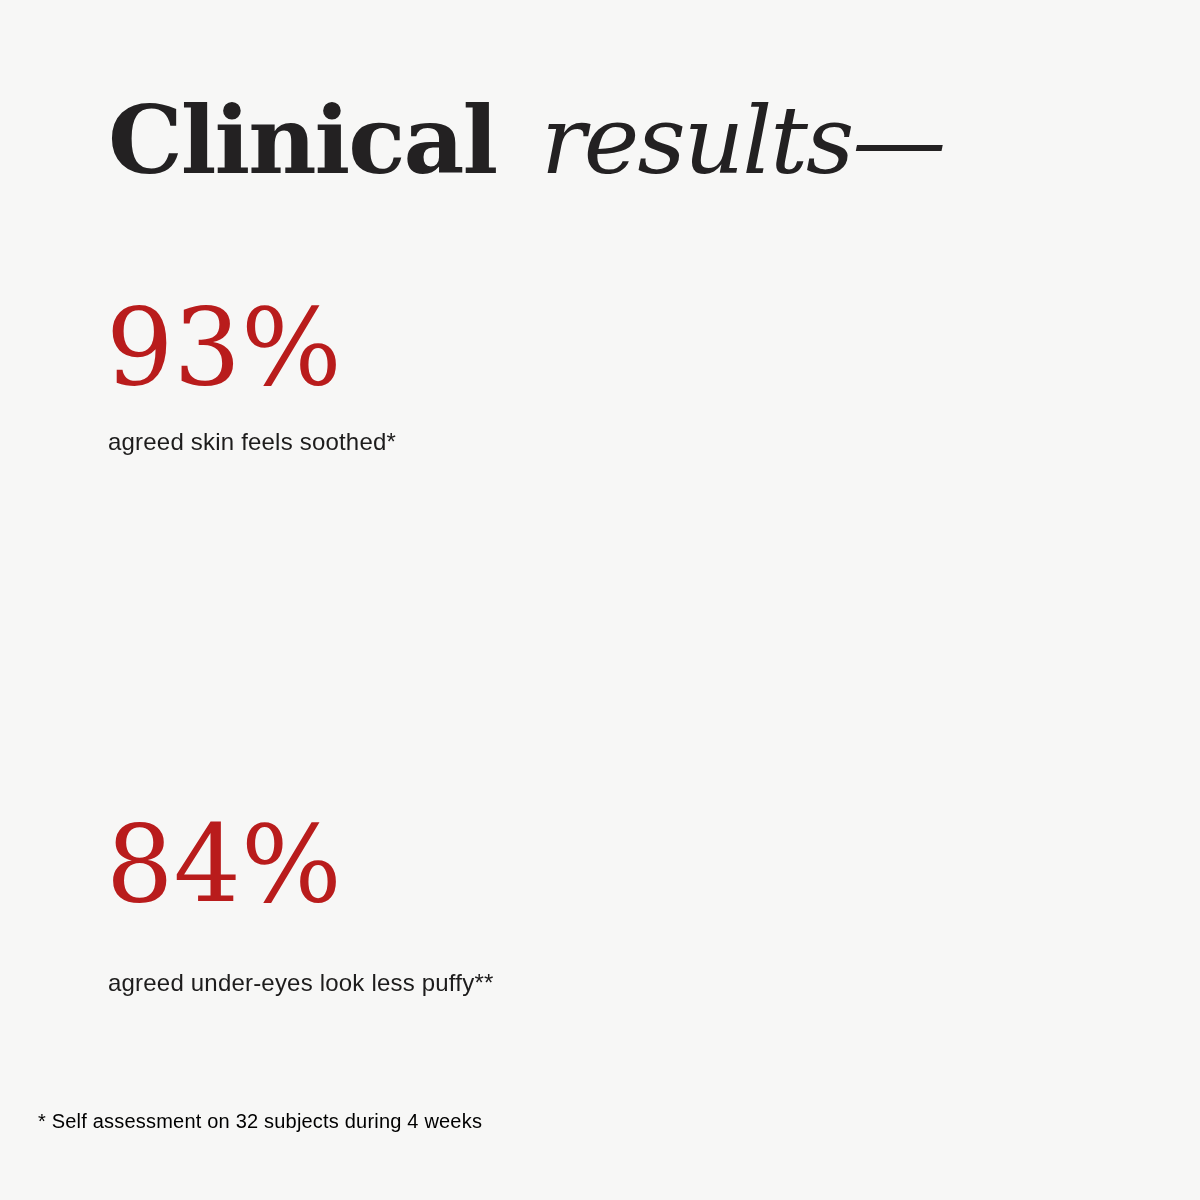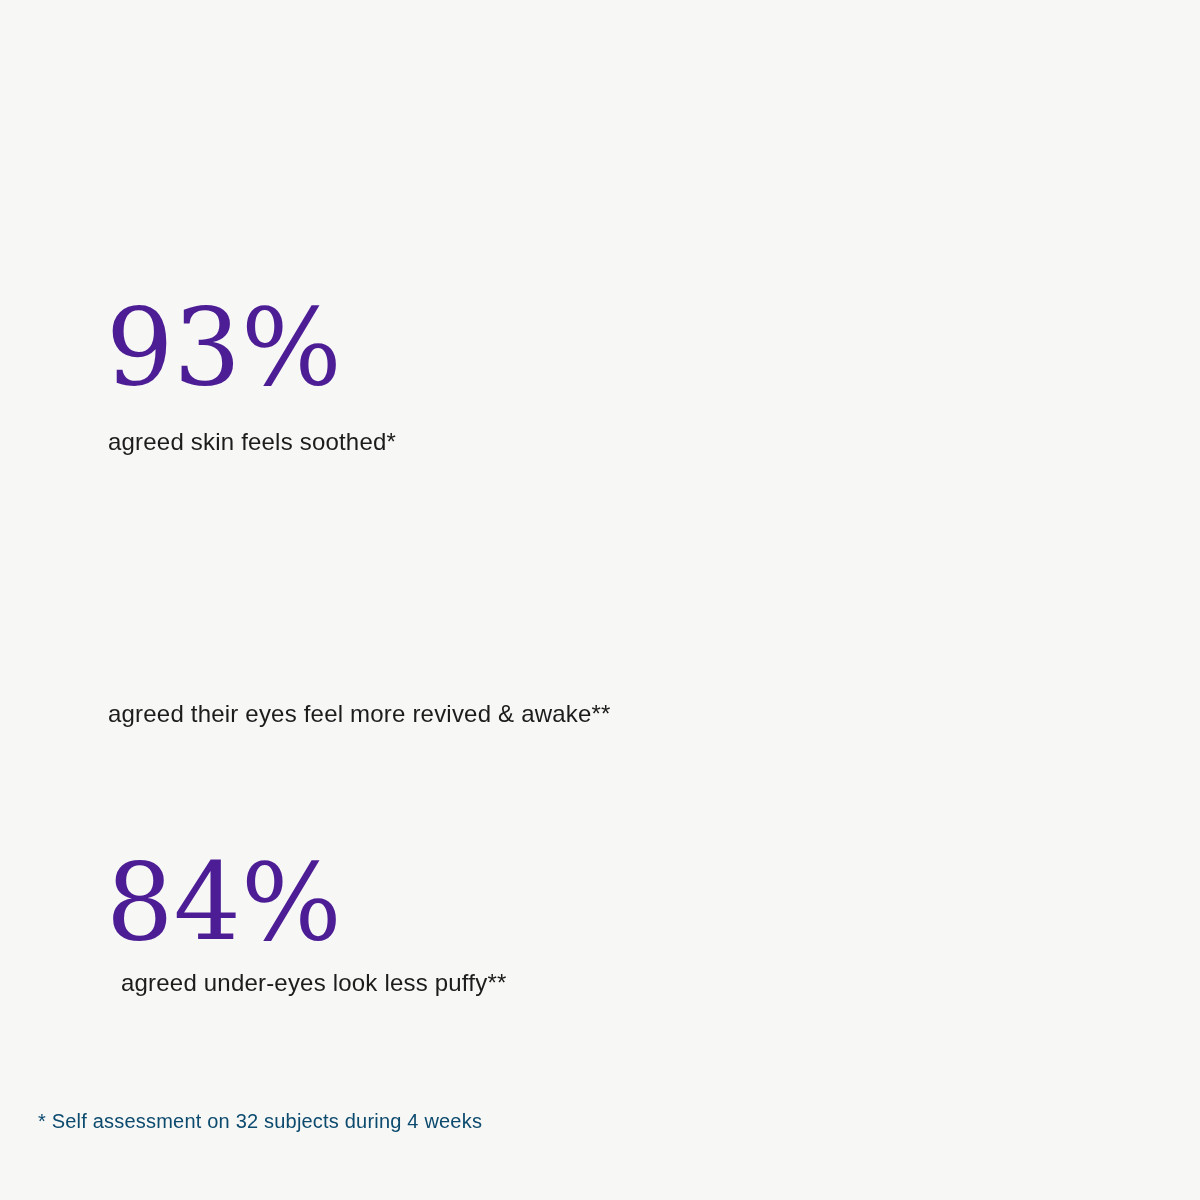--- a/index.html
+++ b/index.html
@@ -45,69 +45,72 @@
   }
 
   
   .stat-value {
     position: absolute;
     left: 106px;
     font-family: "DejaVu Serif", serif;
     font-size: 106px;
     line-height: 1;
     font-weight: 500;
-    color: #4c1d95;
+    color: #b91c1c;
     letter-spacing: 0px;
     white-space: nowrap;
   }
   .stat-label {
     position: absolute;
     left: 108px;
     font-family: "Liberation Sans", sans-serif;
     font-size: 24px;
     line-height: 1.2;
     font-weight: 400;
     color: #1d1c1c;
     letter-spacing: 0.2px;
     white-space: nowrap;
   }
 
   .stat-value-1 { top: 295px; }
   .stat-label-1 { top: 428px; }
   .stat-value-2 { top: 569px; }
   .stat-label-2 { top: 700px; }
-  .stat-value-3 { top: 850px; }
-  .stat-label-3 { top: 969px; margin-left: 13px; }
+  .stat-value-3 { top: 812px; }
+  .stat-label-3 { top: 969px; }
 
   
   .footnotes {
     position: absolute;
     left: 38px;
     top: 1106px;
   }
   .footnote {
     font-family: "Liberation Sans", sans-serif;
     font-size: 20px;
     line-height: 31px;
     font-weight: 400;
-    color: #0c4a6e;
+    color: #000000;
     letter-spacing: 0.2px;
     white-space: nowrap;
   }
 </style>
 </head>
 <body>
 
 <div class="canvas">
 
+  <h1 class="title">
+    <span class="title-regular">Clinical</span>
+    <span class="title-italic">results—</span>
+  </h1>
 
   <div class="stat-value stat-value-1">93%</div>
   <div class="stat-label stat-label-1">agreed skin feels soothed*</div>
 
-  <div class="stat-label stat-label-2">agreed their eyes feel more revived &amp; awake**</div>
 
   <div class="stat-value stat-value-3">84%</div>
   <div class="stat-label stat-label-3">agreed under-eyes look less puffy**</div>
 
   <div class="footnotes">
     <div class="footnote">* Self assessment on 32 subjects during 4 weeks</div>
   </div>
 
 </div>
 

